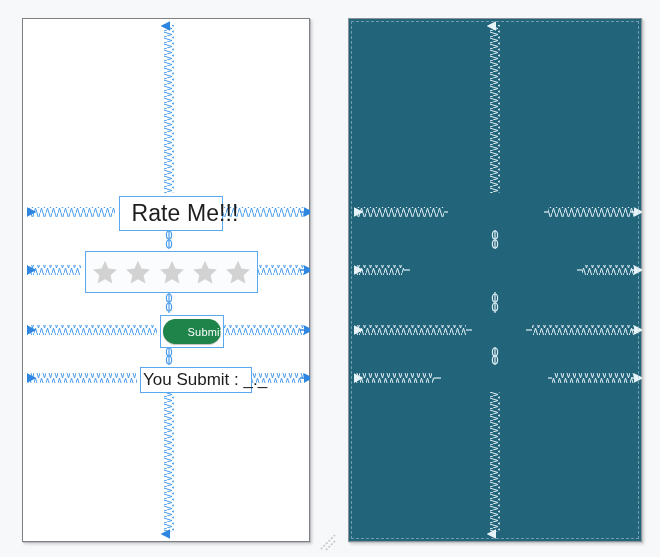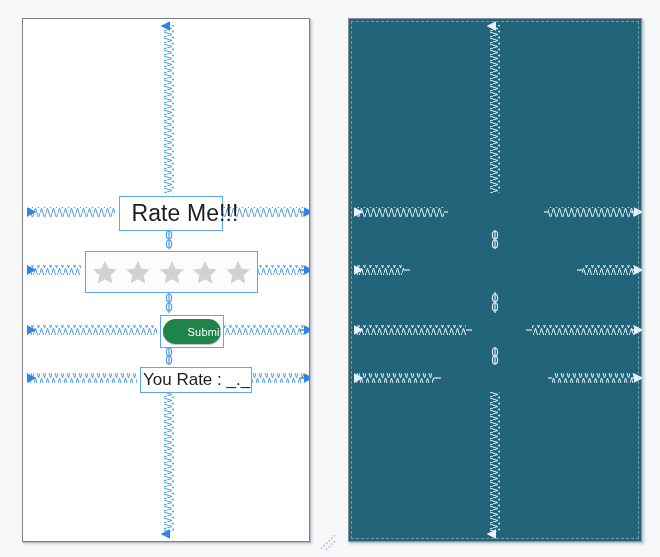--- a/index.html
+++ b/index.html
@@ -165,21 +165,21 @@
           <polygon points="12,1.6 15.2,8.7 23,9.6 17.2,14.9 18.8,22.6 12,18.7 5.2,22.6 6.8,14.9 1,9.6 8.8,8.7" fill="#d2d2d2"></polygon>
         </svg>
     </div>
 
     <div id="w-submit" class="widget sel-border">
       <span class="pill" style="background: rgb(30, 132, 73);"></span>
       <span class="btn-label">Submit</span>
     </div>
 
     <div id="w-result" class="widget sel-border">
-      <span>You Rate : _._</span>
+      <span>You Submit : _._</span>
     </div>
   </div>
 
   <svg id="resize-grip" viewBox="0 0 20 20">
     <path d="M3,17 L17,3 M8,18 L18,8" stroke="#c3c6cb" stroke-width="1.6" fill="none" stroke-dasharray="2 1.6"></path>
   </svg>
 
   <div id="blueprint-device" class="device">
 
     <svg class="spring" style="left:-1px;top:-1px;width:294px;height:524px;" viewBox="0 0 294 524">

